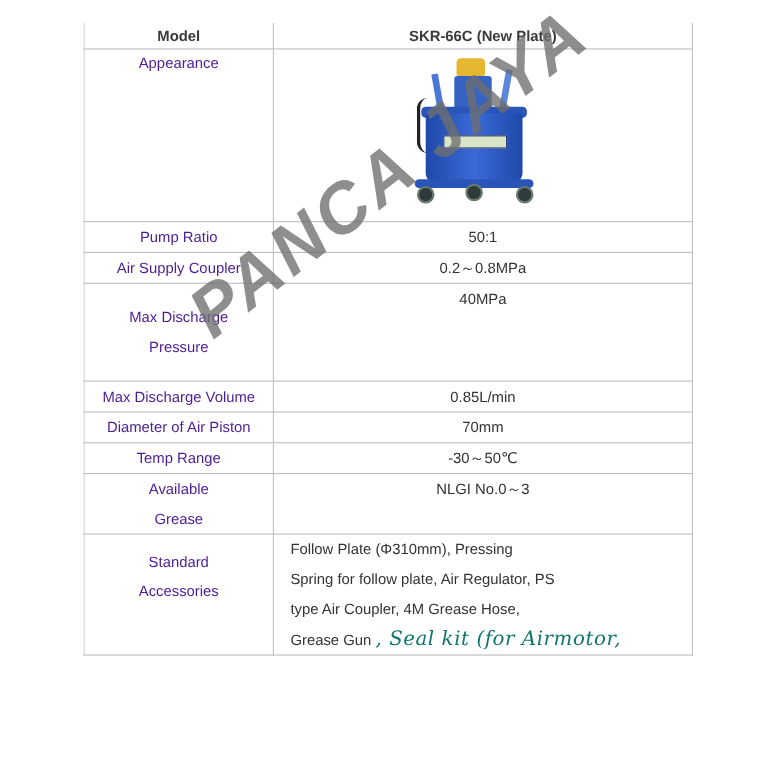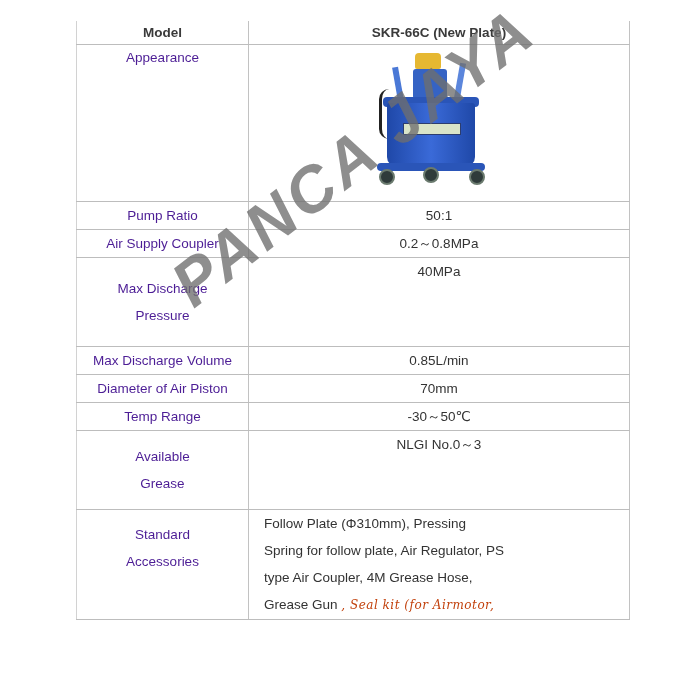--- a/index.html
+++ b/index.html
@@ -25,21 +25,21 @@
   }
   table.spec tr:first-child td { border-top:none; }
   td.label { width:171px; text-align:center; color:#4c1d95; }
   td.value { text-align:center; color:#333; }
   tr.header td { font-weight:bold; font-size:13.5px; line-height:22px; padding-top:1px; }
   tr.header td.label, tr.header td.value { color:#3a3a3a; }
   tr.appearance td { height:156px; }
   .appearance-label { line-height:22px; padding-top:2px; display:block; }
   td.value.left { text-align:left; padding-left:15px; }
   .handwriting {
-    font-family:"DejaVu Serif", serif; font-style:italic; font-size:12px; color:#c2410c;
+    font-family:"DejaVu Serif", serif; font-style:italic; font-size:18px; color:#0f766e;
     letter-spacing:0.5px;
   }
   
   .pump {
     position:relative; width:120px; height:140px; margin:4px auto 0 auto;
     left:-6px;
   }
   .pump .lid { position:absolute; left:10px; top:48px; width:96px; height:10px; background:#2a55b8; border-radius:4px; }
   .pump .drum { position:absolute; left:14px; top:54px; width:88px; height:64px; background:linear-gradient(90deg,#1f48a8,#3a6ad8 50%,#1f48a8); border-radius:3px 3px 10px 10px; }
   .pump .plate { position:absolute; left:30px; top:74px; width:56px; height:10px; background:#d9e4c8; border:1px solid #2c3d6e; }
@@ -117,21 +117,21 @@
             <span style="display:block; width:140px; margin:0 auto;">Diameter of Air Piston</span>
           </td>
       <td class="value">70mm</td>
     </tr>
     <tr>
       <td class="label">Temp Range</td>
       <td class="value">-30～50℃</td>
     </tr>
     <tr>
       <td class="label">
-            <span style="display:block; width:90px; margin:12px auto;">Available Grease</span>
+            <span style="display:block; width:90px; margin:0 auto;">Available Grease</span>
           </td>
       <td class="value">NLGI No.0～3</td>
     </tr>
     <tr>
       <td class="label">
             <span style="display:block; width:110px; margin:11px auto;">Standard Accessories</span>
           </td>
       <td class="value left">
         <div>Follow Plate (Φ310mm), Pressing</div>
         <div>Spring for follow plate, Air Regulator, PS</div>

